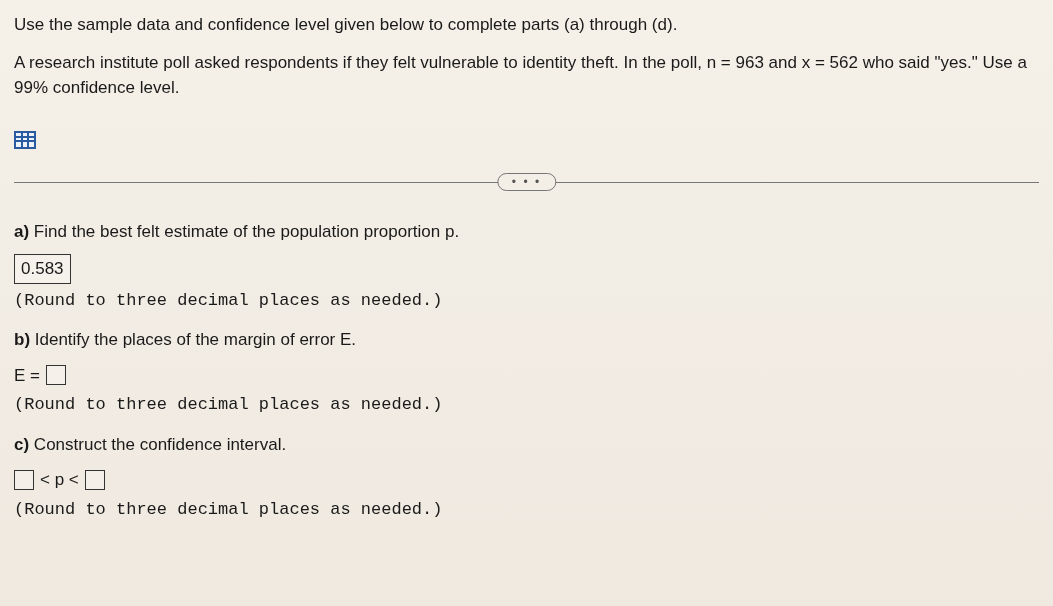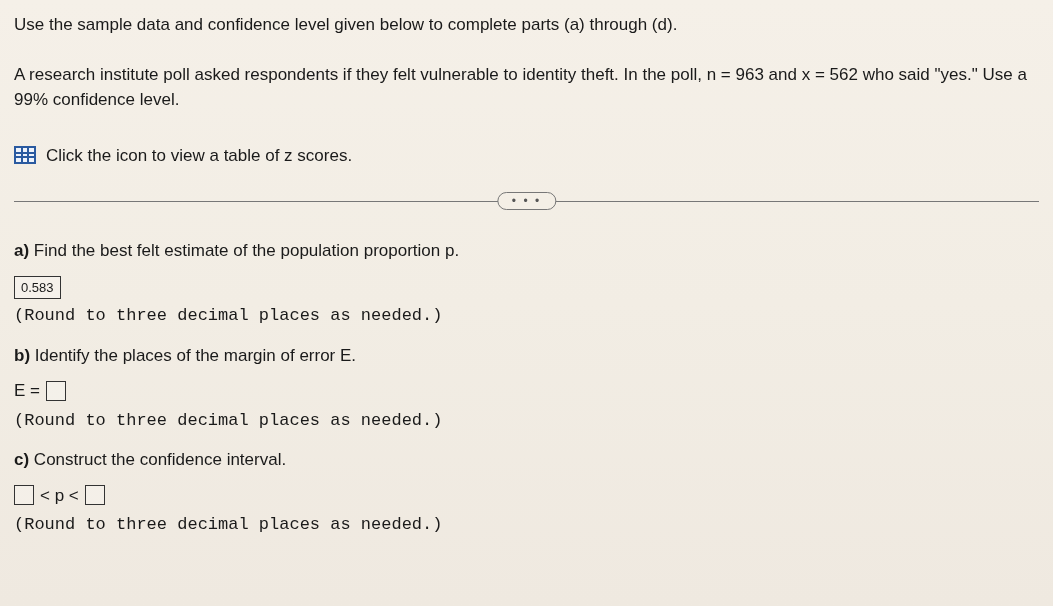--- a/index.html
+++ b/index.html
@@ -7,21 +7,21 @@
     margin: 0;
     padding: 10px 14px;
     font-family: Arial, Helvetica, sans-serif;
     font-size: 17px;
     color: #1a1a1a;
     background: linear-gradient(180deg, #f5f0e8 0%, #f2ede4 50%, #efe9e0 100%);
     width: 1053px;
     height: 606px;
     line-height: 1.5;
   }
-  .intro { margin: 2px 0 24px 0; }
+  .intro { margin: 2px 0 12px 0; }
   .context { margin: 10px 0 30px 0; }
   .zrow { display: flex; align-items: center; gap: 10px; margin: 6px 0 24px 0; }
   .table-icon {
     width: 22px; height: 18px;
     border: 2px solid #2a5aa0;
     background:
       linear-gradient(#2a5aa0,#2a5aa0) 0 33%/100% 2px no-repeat,
       linear-gradient(#2a5aa0,#2a5aa0) 0 66%/100% 2px no-repeat,
       linear-gradient(#2a5aa0,#2a5aa0) 33% 0/2px 100% no-repeat,
       linear-gradient(#2a5aa0,#2a5aa0) 66% 0/2px 100% no-repeat,
@@ -36,21 +36,21 @@
     background: #f4efe6;
     padding: 0 14px; font-size: 12px; line-height: 16px;
     letter-spacing: 2px; color: #555;
   }
   .q { margin: 6px 0 10px 0; }
   .bold { font-weight: bold; }
   .ansbox {
     display: inline-block;
     border: 1px solid #333;
     padding: 1px 6px;
-    font-size: 13px;
+    font-size: 17px;
     background: rgba(255,255,255,0.25);
     min-width: 20px; min-height: 20px;
     text-align: center;
     vertical-align: baseline;
   }
   .smallbox {
     display: inline-block;
     border: 1px solid #333;
     width: 20px; height: 20px;
     background: rgba(255,255,255,0.25);
@@ -63,21 +63,20 @@
 </style>
 </head>
 <body>
 
 <div class="intro">Use the sample data and confidence level given below to complete parts (a) through (d).</div>
 
 <div class="context">A research institute poll asked respondents if they felt vulnerable to identity theft. In the poll, n = 963 and x = 562 who said "yes." Use a 99% confidence level.</div>
 
 <div class="zrow">
   <span class="table-icon"></span>
-  <span>Click the icon to view a table of z scores.</span>
 </div>
 
 <div class="divider-wrap">
   <div class="divider-line"></div>
   <div class="pill">• • •</div>
 </div>
 
 <div class="q">
   <span class="bold">a)</span>
   <span>Find the best felt estimate of the population proportion p.</span>

